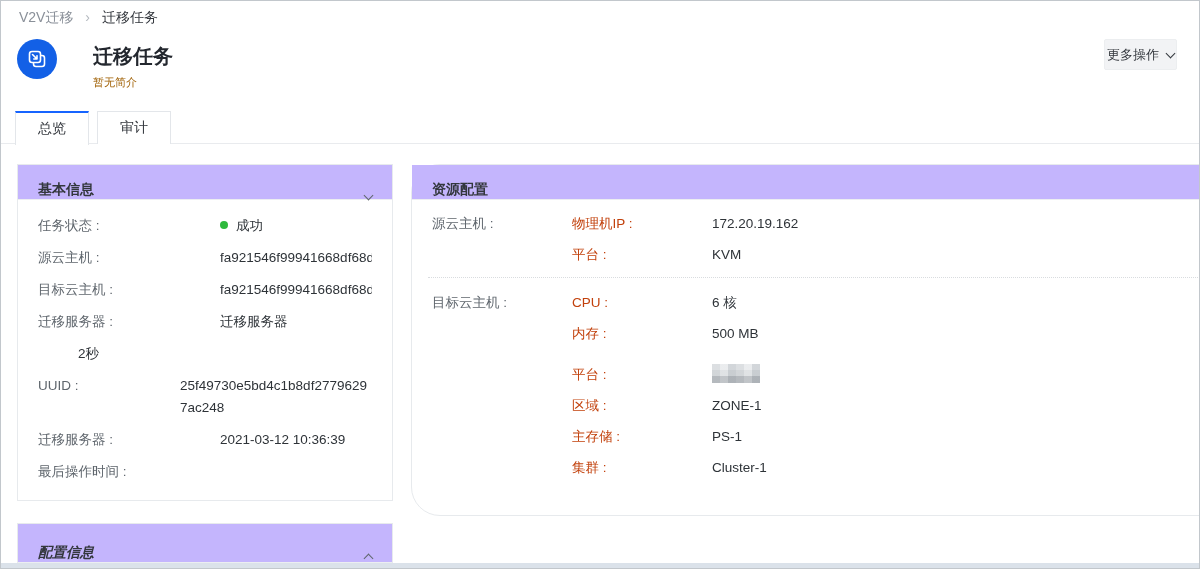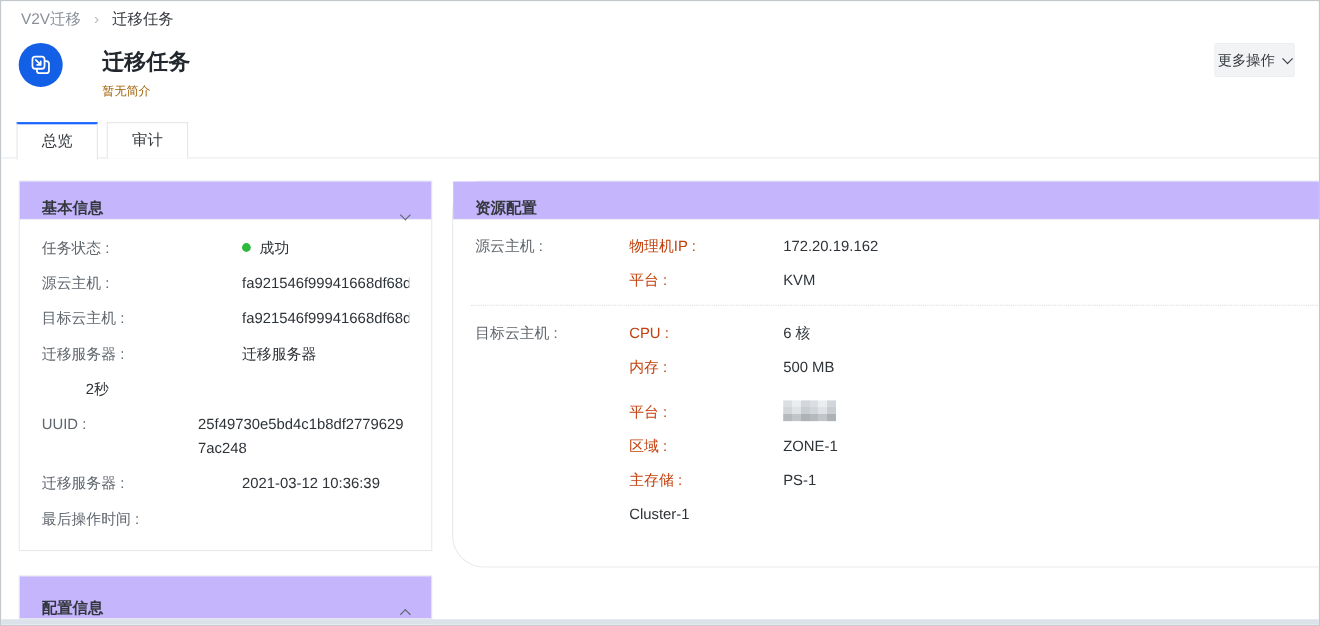--- a/index.html
+++ b/index.html
@@ -185,26 +185,27 @@
         <span class="slbl">区域 :</span>
         <span class="rval link">ZONE-1</span>
       </div>
       <div class="res-row">
         <span class="glbl"></span>
         <span class="slbl">主存储 :</span>
         <span class="rval link">PS-1</span>
       </div>
       <div class="res-row">
         <span class="glbl"></span>
+        <span class="slbl">集群 :</span>
         <span class="rval link">Cluster-1</span>
       </div>
     </div>
   </div>
 
   <div class="panel" id="panel-config">
-    <div class="panel-header" style="height:39px;">
+    <div class="panel-header" style="height:39px;font-style:italic;">
       <span class="panel-title">配置信息</span>
       <i class="chev up"></i>
     </div>
   </div>
 
   <div class="bottom-strip"></div>
 </div>
 
 </body></html>

